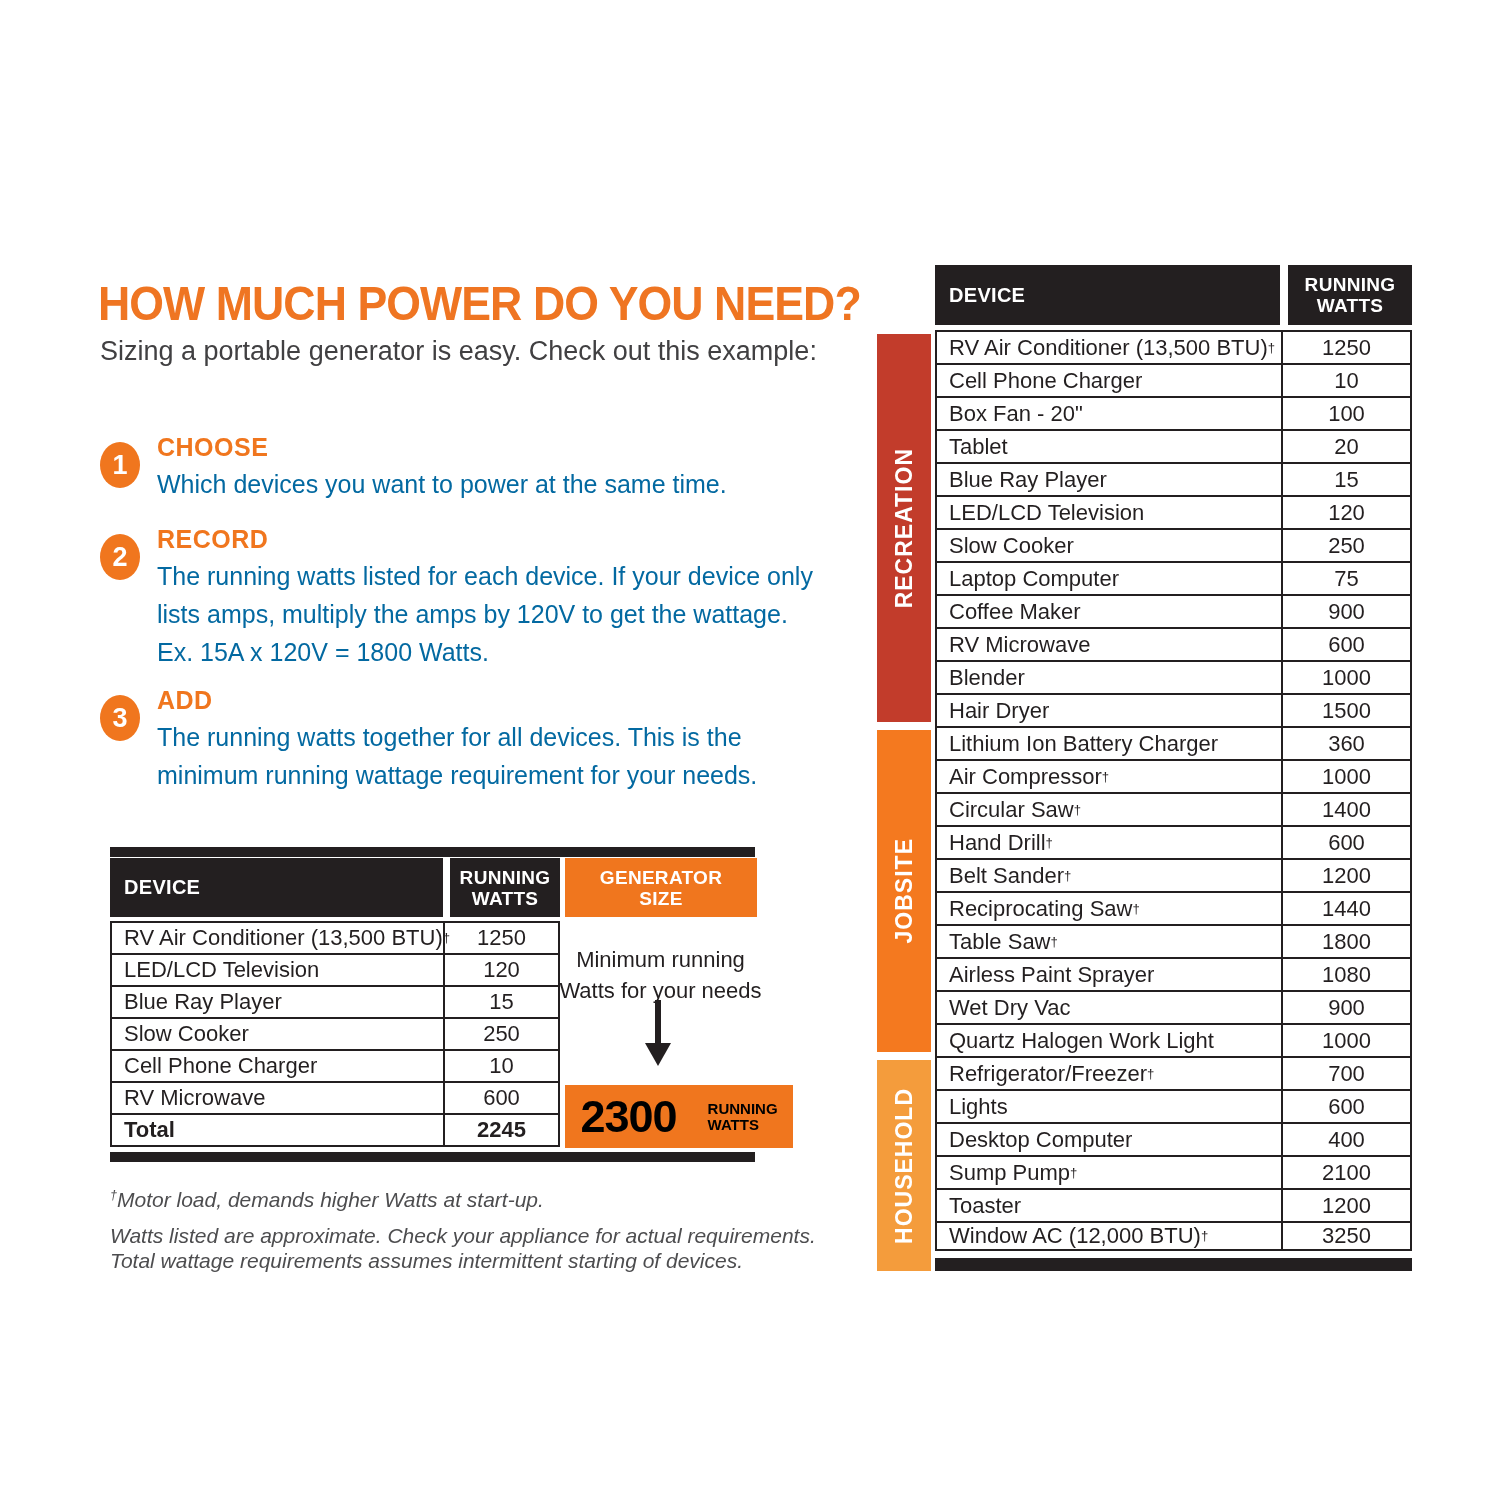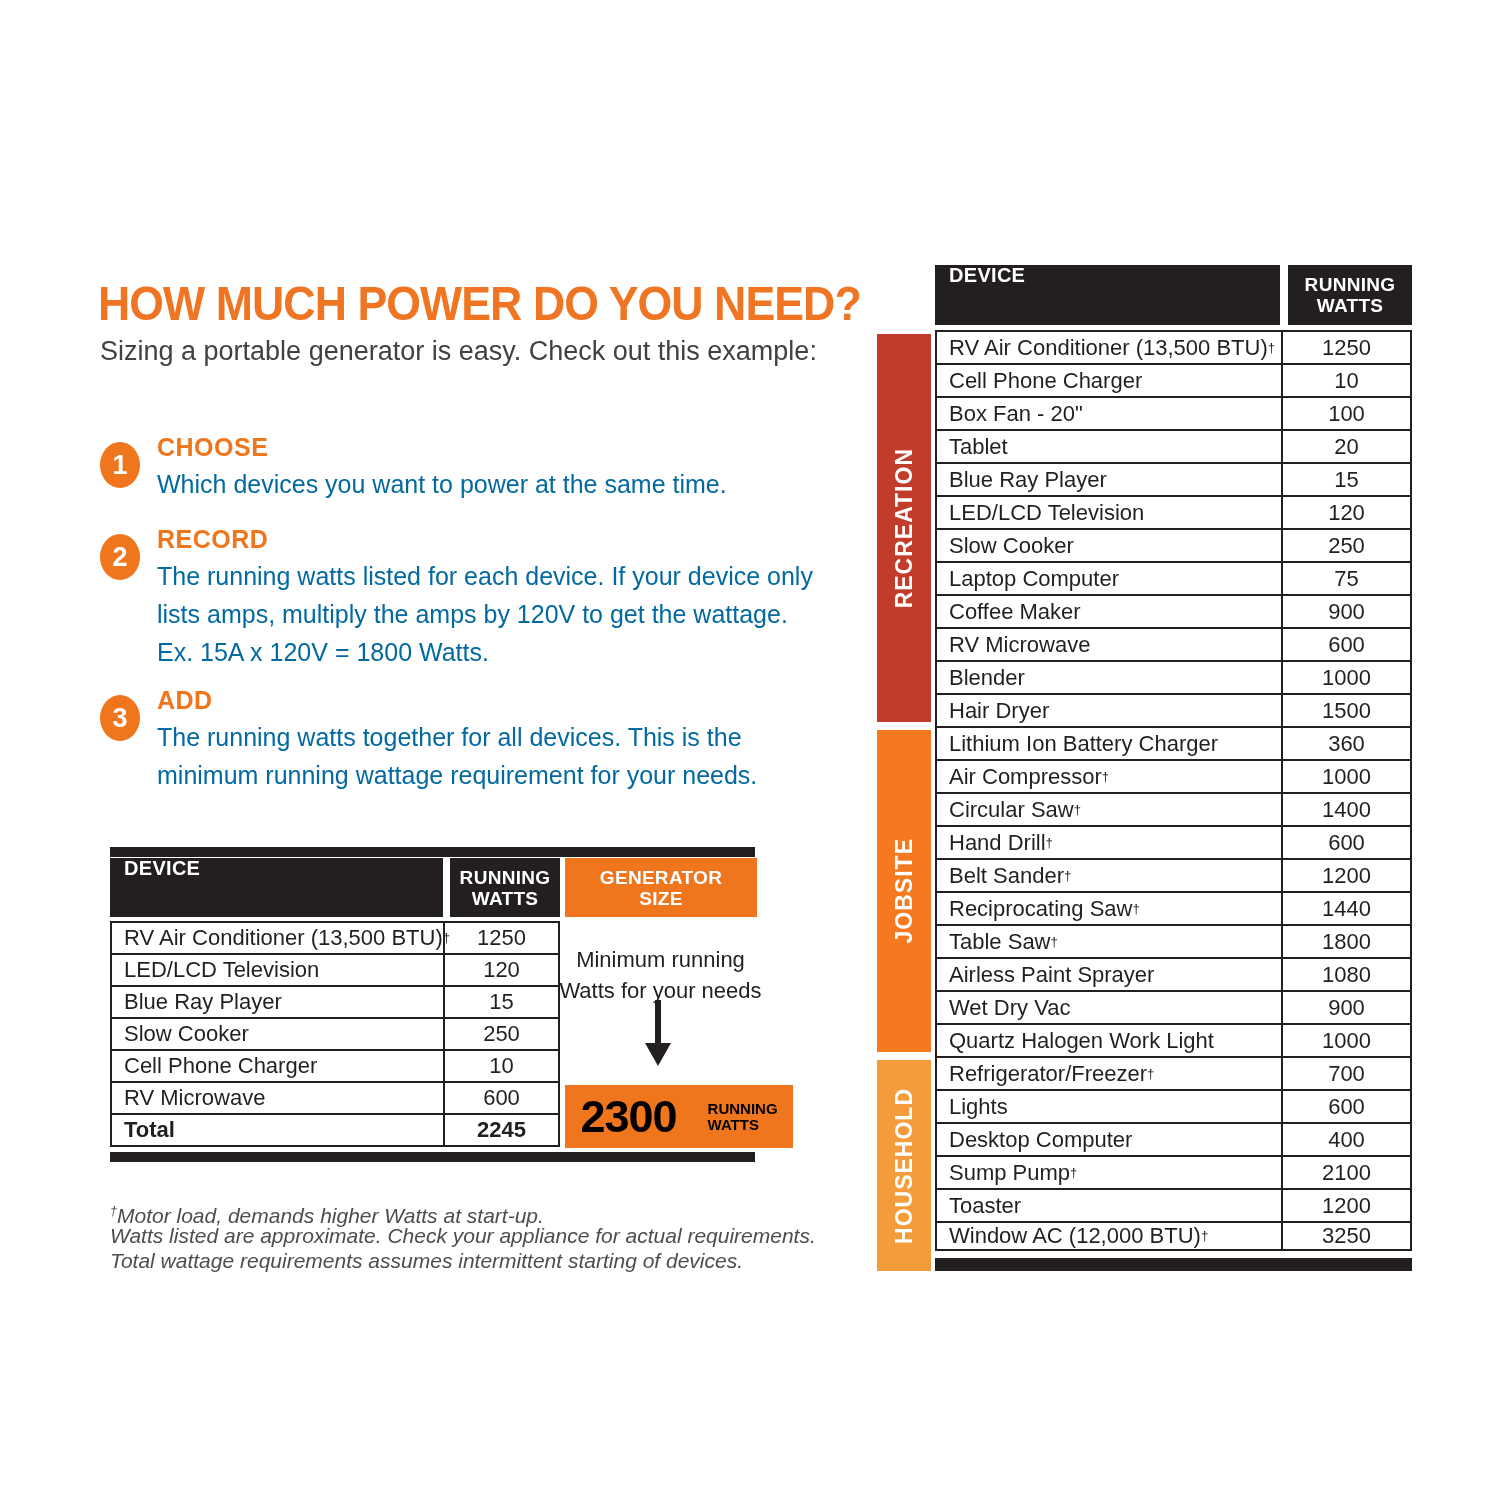--- a/index.html
+++ b/index.html
@@ -31,21 +31,21 @@
   .step .line{font-size:25px;color:#0369a1;line-height:38px;white-space:nowrap;}
 
   
   .bar{background:#231F20;}
   .hdr-box{
     display:flex;flex-direction:column;align-items:center;justify-content:center;
     color:#fff;font-weight:bold;font-size:19px;line-height:21px;letter-spacing:.3px;
   }
   .hdr-black{background:#231F20;}
   .hdr-orange{background:#F0761E;}
-  .hdr-device{justify-content:flex-start;align-items:flex-start;padding-left:14px;box-sizing:border-box;font-size:20px;}
+  .hdr-device{justify-content:center;align-items:flex-start;padding-left:14px;box-sizing:border-box;font-size:20px;}
 
   .ex-rows{
     left:110px;top:921px;width:450px;border:2px solid #231F20;box-sizing:border-box;
     background:#fff;
   }
   .ex-row{display:flex;height:32px;border-bottom:2px solid #231F20;box-sizing:border-box;}
   .ex-row:last-child{border-bottom:none;height:30px;}
   .ex-row .c-dev{
     width:333px;border-right:2px solid #231F20;box-sizing:border-box;
     display:flex;align-items:center;padding-left:12px;font-size:22px;white-space:nowrap;
@@ -187,21 +187,21 @@
 <div class="abs result-box">
   <span class="result-value">2300</span>
   <span class="result-unit">
     <div>RUNNING</div>
     <div>WATTS</div>
   </span>
 </div>
 
 <div class="abs bar" style="left:110px;top:1152px;width:645px;height:10px;"></div>
 
-<div class="abs footnote" style="top:1188px;margin-top:16px;"><sup>†</sup>Motor load, demands higher Watts at start-up.</div>
+<div class="abs footnote" style="top:1188px;"><sup>†</sup>Motor load, demands higher Watts at start-up.</div>
 <div class="abs footnote" style="top:1224px;">Watts listed are approximate. Check your appliance for actual requirements.</div>
 <div class="abs footnote" style="top:1249px;">Total wattage requirements assumes intermittent starting of devices.</div>
 
 <div class="abs ref">
   <div id="ref-sidebar">
       <div class="ref-sidebar-block" style="top: 69px; height: 388px; background: rgb(194, 60, 43);">
         <div class="ref-sidebar-label">RECREATION</div>
       </div>
       <div class="ref-sidebar-block" style="top: 465px; height: 322px; background: rgb(244, 121, 31);">
         <div class="ref-sidebar-label">JOBSITE</div>

